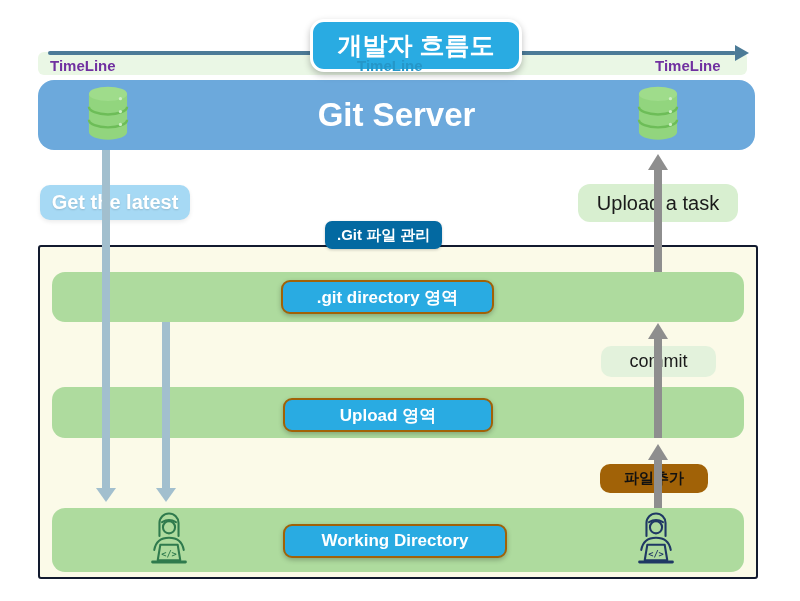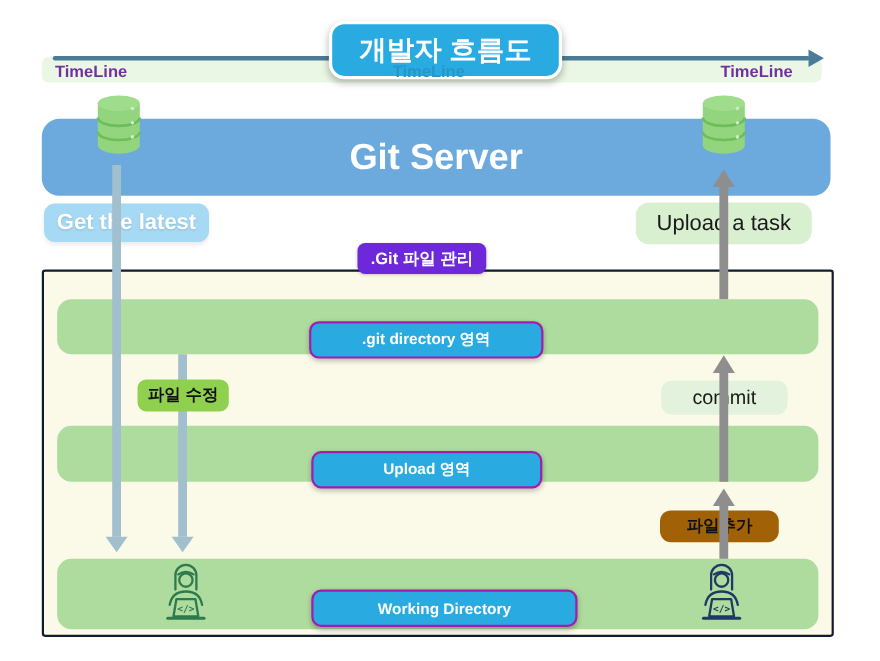--- a/index.html
+++ b/index.html
@@ -6,46 +6,46 @@
   #stage{position:relative;width:800px;height:601px;background:#ffffff;overflow:hidden;}
 
   
   .tl-band{position:absolute;left:38px;top:52px;width:709px;height:23px;background:#eaf7e5;border-radius:6px;z-index:1;}
   .tl-line{position:absolute;left:48px;top:51px;width:688px;height:4px;background:#4c7b97;border-radius:2px;z-index:1;}
   .tl-head{position:absolute;left:735px;top:45px;width:0;height:0;border-left:14px solid #4c7b97;border-top:8px solid transparent;border-bottom:8px solid transparent;z-index:1;}
   .tl-label{position:absolute;top:57px;font-size:15px;font-weight:bold;color:#7030a0;z-index:1;}
   .tl-label.center{color:#2596c8;z-index:3;}
 
   
-  .title-box{position:absolute;left:299px;top:19px;width:212px;height:53px;background:#29abe2;border:3px solid #ffffff;border-radius:14px;box-shadow:0 3px 7px rgba(0,0,0,.25);display:flex;align-items:center;justify-content:center;color:#ffffff;font-size:25px;font-weight:bold;z-index:2;box-sizing:border-box;}
+  .title-box{position:absolute;left:310px;top:19px;width:212px;height:53px;background:#29abe2;border:3px solid #ffffff;border-radius:14px;box-shadow:0 3px 7px rgba(0,0,0,.25);display:flex;align-items:center;justify-content:center;color:#ffffff;font-size:25px;font-weight:bold;z-index:2;box-sizing:border-box;}
 
   
-  .server-bar{position:absolute;left:38px;top:80px;width:717px;height:70px;background:#6ca9dc;border-radius:16px;display:flex;align-items:center;justify-content:center;color:#ffffff;font-size:33px;font-weight:600;z-index:1;margin-top:28px;}
+  .server-bar{position:absolute;left:38px;top:80px;width:717px;height:70px;background:#6ca9dc;border-radius:16px;display:flex;align-items:center;justify-content:center;color:#ffffff;font-size:33px;font-weight:600;z-index:1;}
   .db-icon{position:absolute;top:84px;width:42px;height:58px;z-index:2;}
   .db-icon.left{left:87px;} .db-icon.right{left:637px;}
 
   
   .lbl{position:absolute;display:flex;align-items:center;justify-content:center;box-sizing:border-box;z-index:2;}
   .lbl-get{left:40px;top:185px;width:150px;height:35px;background:#a6d9f4;border-radius:10px;color:#ffffff;font-weight:bold;font-size:20px;text-shadow:0 1px 2px rgba(0,0,0,.15);box-shadow:0 2px 4px rgba(0,0,0,.08);}
   .lbl-upload{left:578px;top:184px;width:160px;height:38px;background:#d8efd0;border-radius:12px;color:#1a1a1a;font-size:20px;}
   .lbl-edit{left:125px;top:345px;width:83px;height:29px;background:#8fd14f;border-radius:8px;color:#111;font-weight:bold;font-size:15px;z-index:4;}
   .lbl-commit{left:601px;top:346px;width:115px;height:31px;background:#e3f2dc;border-radius:10px;color:#1a1a1a;font-size:18px;}
   .lbl-fileadd{left:600px;top:464px;width:108px;height:29px;background:#a16207;border-radius:10px;color:#111;font-weight:bold;font-size:15px;}
 
   
   .box{position:absolute;left:38px;top:245px;width:720px;height:334px;background:#fbfae8;border:2px solid #121a2e;border-radius:3px;box-sizing:border-box;z-index:0;}
-  .tag{position:absolute;left:325px;top:221px;height:28px;padding:0 12px;background:#6d28d9;border-radius:7px;display:flex;align-items:center;color:#ffffff;font-weight:bold;font-size:15px;z-index:2;box-shadow:0 1px 3px rgba(0,0,0,.2);}
+  .tag{position:absolute;left:325px;top:221px;height:28px;padding:0 12px;background:#0369a1;border-radius:7px;display:flex;align-items:center;color:#ffffff;font-weight:bold;font-size:15px;z-index:2;box-shadow:0 1px 3px rgba(0,0,0,.2);}
 
   .gbar{position:absolute;left:52px;width:692px;background:#aedb9e;border-radius:13px;z-index:1;}
   .gbar1{top:272px;height:50px;} .gbar2{top:387px;height:51px;} .gbar3{top:508px;height:64px;}
 
-  .area-btn{position:absolute;background:#29abe2;border:2px solid #a21caf;border-radius:9px;display:flex;align-items:center;justify-content:center;color:#ffffff;font-weight:bold;font-size:14px;box-shadow:0 2px 5px rgba(0,0,0,.25);box-sizing:border-box;z-index:4;margin-top:12px;}
+  .area-btn{position:absolute;background:#29abe2;border:2px solid #a16207;border-radius:9px;display:flex;align-items:center;justify-content:center;color:#ffffff;font-weight:bold;font-size:17px;box-shadow:0 2px 5px rgba(0,0,0,.25);box-sizing:border-box;z-index:4;}
   .btn1{left:281px;top:280px;width:213px;height:34px;}
   .btn2{left:283px;top:398px;width:210px;height:34px;}
-  .btn3{left:283px;top:524px;width:242px;height:34px;}
+  .btn3{left:283px;top:524px;width:224px;height:34px;}
 
   
   .shaft{position:absolute;width:8px;z-index:3;}
   .down{background:#a2bfce;}
   .up{background:#8e8e8e;}
   .head-down{position:absolute;width:0;height:0;border-left:10px solid transparent;border-right:10px solid transparent;border-top:14px solid #a2bfce;z-index:3;}
   .head-up{position:absolute;width:0;height:0;border-left:10px solid transparent;border-right:10px solid transparent;border-bottom:16px solid #8e8e8e;z-index:3;}
 
   .person{position:absolute;width:52px;height:66px;z-index:4;}
 </style>
@@ -92,21 +92,20 @@
   <div class="tag">.Git 파일 관리</div>
 
   <div class="gbar gbar1"></div>
   <div class="gbar gbar2"></div>
   <div class="gbar gbar3"></div>
 
   <div class="area-btn btn1">.git directory 영역</div>
   <div class="area-btn btn2">Upload 영역</div>
   <div class="area-btn btn3">Working Directory</div>
 
-  <div class="lbl lbl-edit">파일 수정</div>
   <div class="lbl lbl-commit">commit</div>
   <div class="lbl lbl-fileadd">파일추가</div>
 
   <div class="shaft down" style="left:102px;top:150px;height:338px;"></div>
   <div class="head-down" style="left:96px;top:488px;"></div>
 
   <div class="shaft down" style="left:162px;top:322px;height:166px;"></div>
   <div class="head-down" style="left:156px;top:488px;"></div>
 
   <div class="head-up" style="left:648px;top:154px;"></div>

